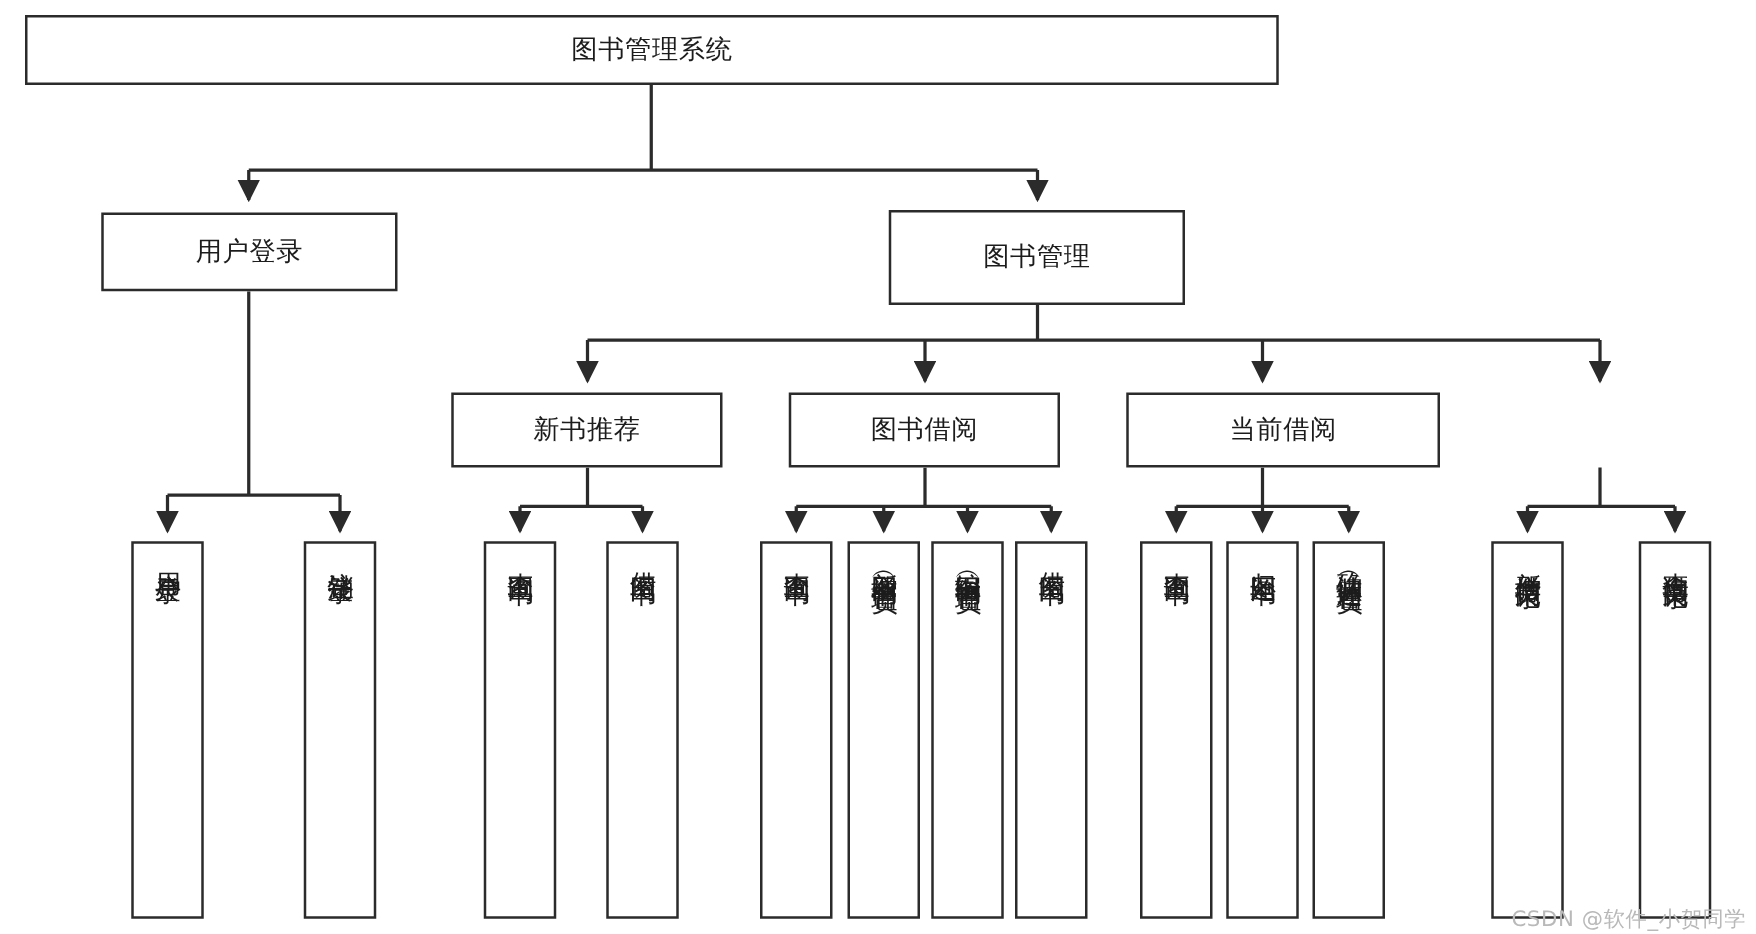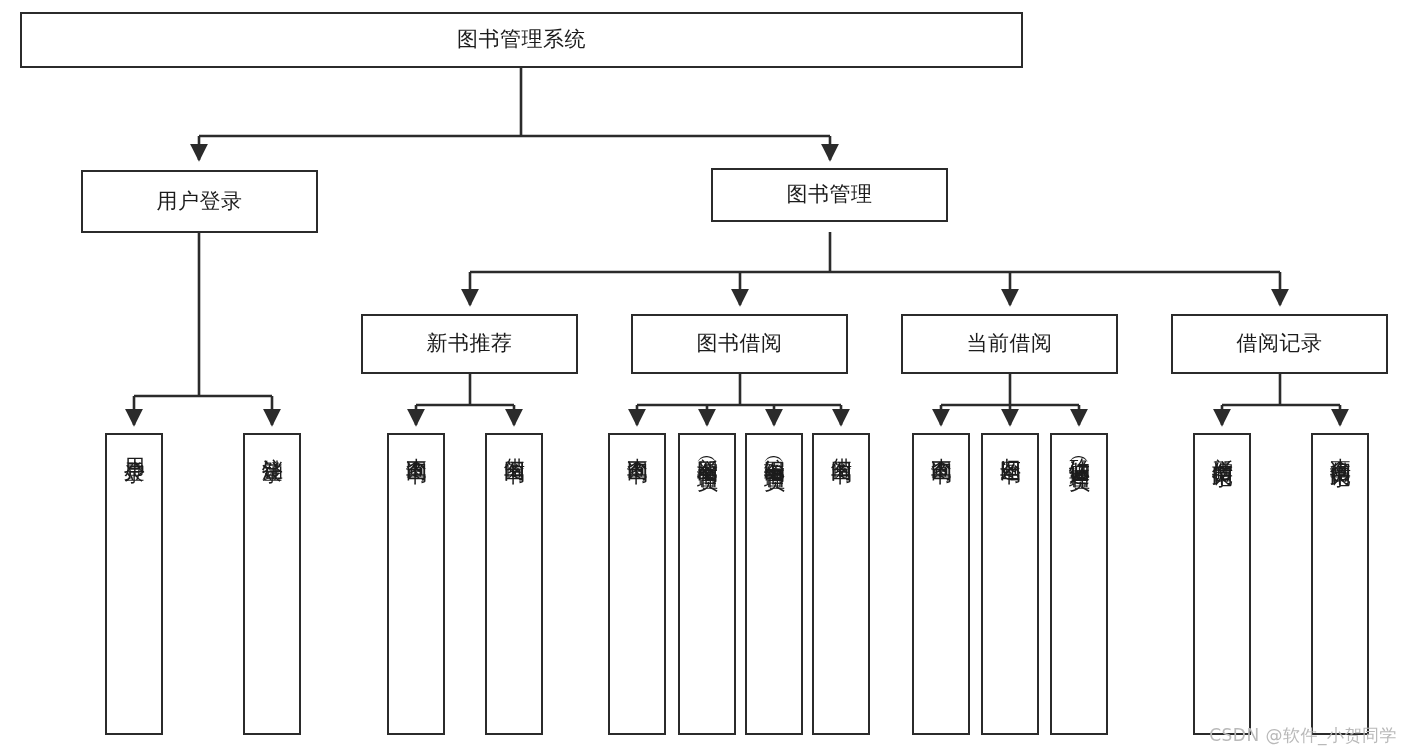--- a/index.html
+++ b/index.html
@@ -127,35 +127,32 @@
     </g>
   </svg>
 
   <div class="node horiz" style="left:20px; top:12px; width:1003px; height:56px;">
     <span class="label">图书管理系统</span>
   </div>
 
   <div class="node horiz" style="left:81px; top:170px; width:237px; height:63px;">
     <span class="label">用户登录</span>
   </div>
-  <div class="node horiz" style="left:711px; top:168px; width:237px; height:54px;">
+  <div class="node horiz" style="left:711px; top:168px; width:237px; height:76px;">
     <span class="label">图书管理</span>
   </div>
 
   <div class="node horiz" style="left:631px; top:314px; width:217px; height:60px;">
     <span class="label">图书借阅</span>
   </div>
   <div class="node horiz" style="left:361px; top:314px; width:217px; height:60px;">
     <span class="label">新书推荐</span>
   </div>
-  <div class="node horiz" style="left:901px; top:314px; width:217px; height:60px;">
+  <div class="node horiz" style="left:901px; top:314px; width:251px; height:60px;">
     <span class="label">当前借阅</span>
-  </div>
-  <div class="node horiz" style="left:1171px; top:314px; width:217px; height:60px;">
-    <span class="label">借阅记录</span>
   </div>
 
   <div class="node vert" style="left:105px; top:433px; width:58px; height:302px;">
     <span class="label">用户登录</span>
   </div>
   <div class="node vert" style="left:243px; top:433px; width:58px; height:302px;">
     <span class="label">注销登录</span>
   </div>
 
   <div class="node vert" style="left:387px; top:433px; width:58px; height:302px;">

